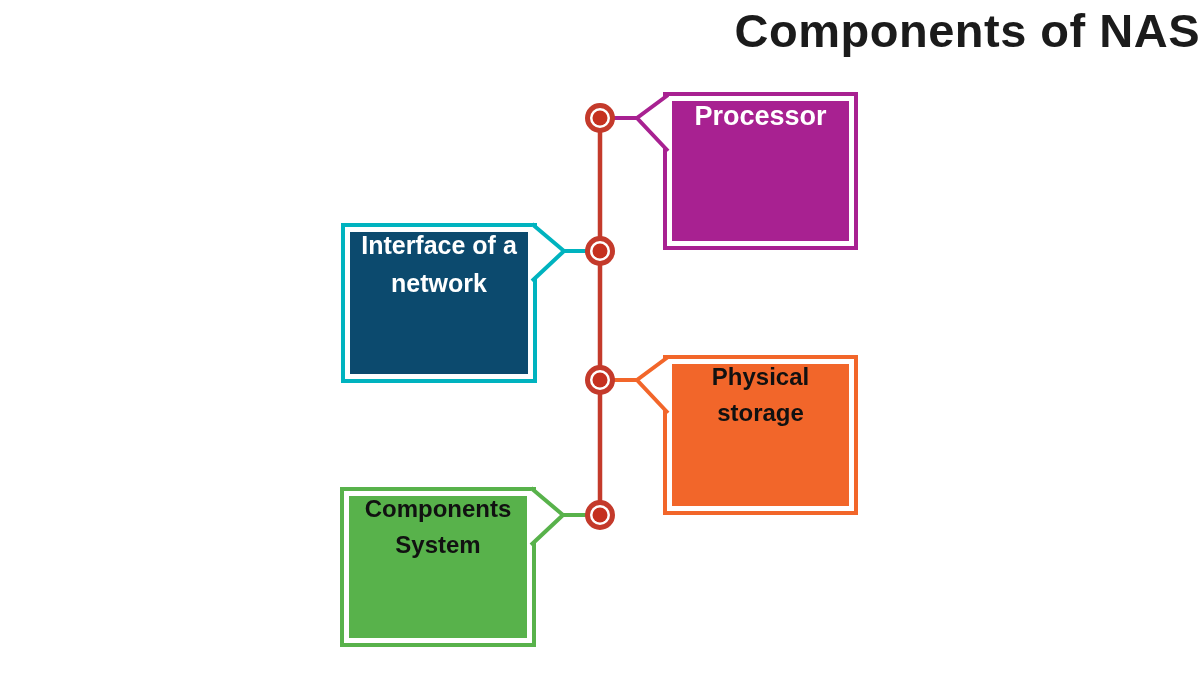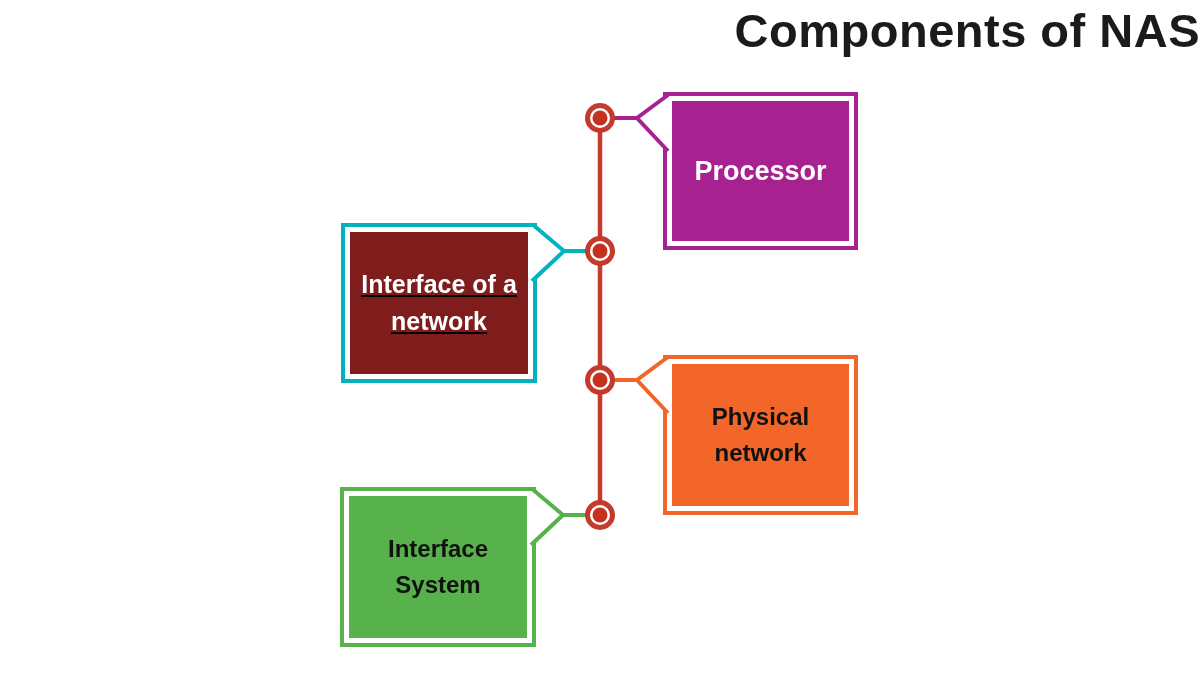--- a/index.html
+++ b/index.html
@@ -33,43 +33,42 @@
     left: 0;
     top: 0;
     z-index: 2;
     pointer-events: none;
   }
   .comp-box {
     position: absolute;
     z-index: 1;
     box-sizing: border-box;
     display: flex;
-    align-items: center;
+    align-items: flex-start;
     justify-content: center;
     text-align: center;
   }
   .comp-box .label {
     display: block;
     width: 174px;
     font-weight: 700;
     line-height: 1.5;
   }
   .box-processor {
     left: 663px; top: 92px; width: 195px; height: 158px;
     background: #a82191;
     border: 4px solid #a82191;
     box-shadow: inset 0 0 0 5px #ffffff;
   }
   .box-processor .label { color: #ffffff; font-size: 27px; }
   .box-interface {
     left: 341px; top: 223px; width: 196px; height: 160px;
-    background: #7f1d1d;
+    background: #0c4a6e;
     border: 4px solid #00b3bf;
     box-shadow: inset 0 0 0 5px #ffffff;
-    text-decoration: underline;
   }
   .box-interface .label { color: #ffffff; font-size: 25px; }
   .box-storage {
     left: 663px; top: 355px; width: 195px; height: 160px;
     background: #f2662a;
     border: 4px solid #f2662a;
     box-shadow: inset 0 0 0 5px #ffffff;
   }
   .box-storage .label { color: #111111; font-size: 24px; }
   .box-os {
@@ -89,25 +88,25 @@
 
   <div class="comp-box box-processor">
     <span class="label">Processor</span>
   </div>
 
   <div class="comp-box box-interface">
     <span class="label">Interface of a network</span>
   </div>
 
   <div class="comp-box box-storage">
-    <span class="label">Physical network</span>
+    <span class="label">Physical storage</span>
   </div>
 
   <div class="comp-box box-os">
-    <span class="label">Interface System</span>
+    <span class="label">Components System</span>
   </div>
 
   <svg class="timeline-svg" width="1200" height="674" viewBox="0 0 1200 674">
 
     <line x1="600" y1="118" x2="600" y2="515" stroke="#c43a2b" stroke-width="4.5"></line>
 
     <line x1="600" y1="118" x2="637" y2="118" stroke="#a82191" stroke-width="4"></line>
     <line x1="600" y1="251" x2="564" y2="251" stroke="#00b3bf" stroke-width="4"></line>
     <line x1="600" y1="380" x2="637" y2="380" stroke="#f2662a" stroke-width="4"></line>
     <line x1="600" y1="515" x2="563" y2="515" stroke="#58b24b" stroke-width="4"></line>

